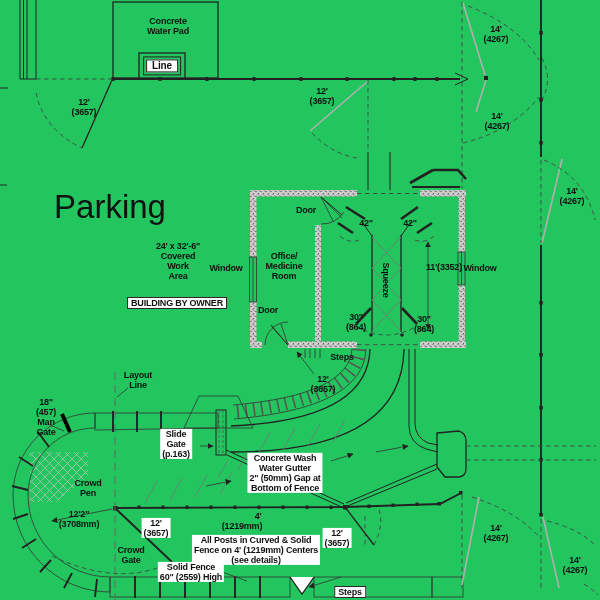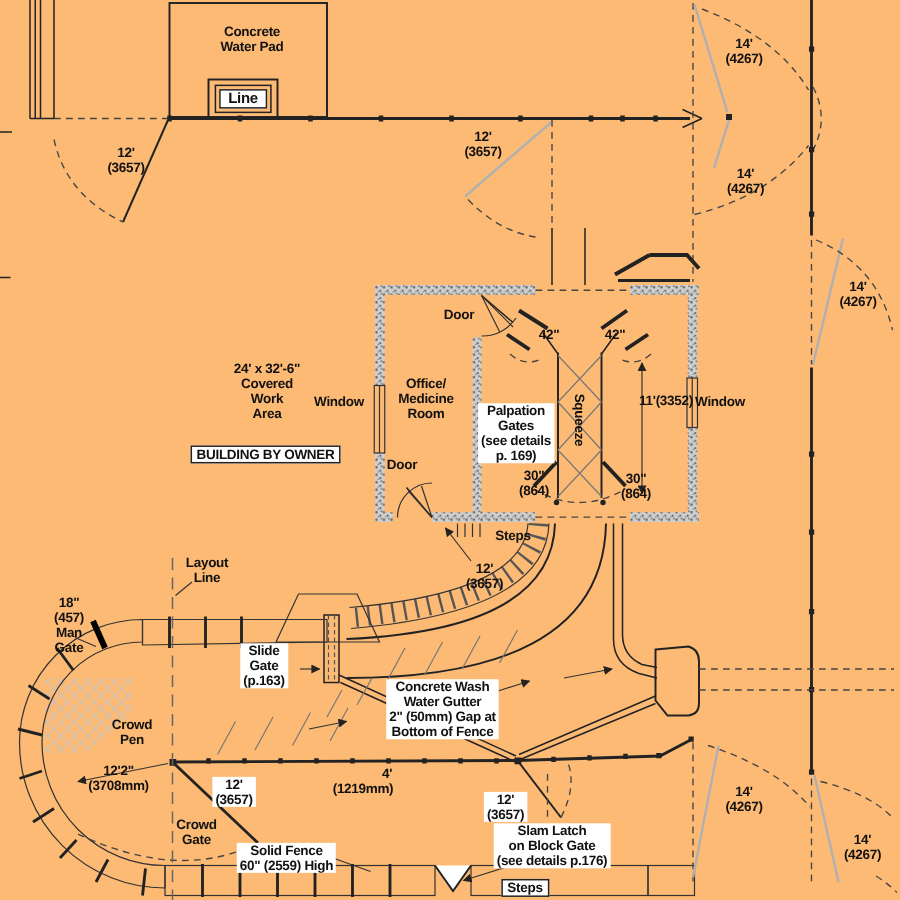--- a/index.html
+++ b/index.html
@@ -1,16 +1,16 @@
 <!DOCTYPE html>
 <html><head>
 <meta charset="utf-8">
 <style>
   html,body{margin:0;padding:0;background:#fff}
-  #stage{position:relative;width:600px;height:600px;background:#fdba74;overflow:hidden;
+  #stage{position:relative;width:600px;height:600px;background:#22c55e;overflow:hidden;
          font-family:"Liberation Sans",sans-serif}
   #plan-svg{position:absolute;left:0;top:0}
   .lbl{position:absolute;transform:translate(-50%,-50%);
        font:bold 9px/1.12 "Liberation Sans",sans-serif;color:#111;
        text-align:center;white-space:pre-line;letter-spacing:-.2px;z-index:2}
   .big{font:400 33px/1 "Liberation Sans",sans-serif;letter-spacing:0}
   .boxed{border:1.3px solid #222;padding:0 3px;background:#fff}
   .waterbox{border:1.4px solid #222;outline:1px solid #222;outline-offset:2px;
             background:#fff;padding:0 5px;font-size:10px}
   .whitebg{background:#fff;padding:0 2px}
@@ -255,76 +255,73 @@
 <div class="lbl" style="left:84px;top:107px">12'
 (3657)</div>
 <div class="lbl" style="left:322px;top:96px">12'
 (3657)</div>
 <div class="lbl" style="left:496px;top:34px">14'
 (4267)</div>
 <div class="lbl" style="left:497px;top:121px">14'
 (4267)</div>
 <div class="lbl" style="left:572px;top:196px">14'
 (4267)</div>
+<div class="lbl big" style="left:110px;top:206px">Parking</div>
 <div class="lbl" style="left:178px;top:261px">24' x 32'-6"
 Covered
 Work
 Area</div>
 <div class="lbl boxed" style="left:177px;top:303px">BUILDING BY OWNER</div>
 <div class="lbl" style="left:226px;top:268px">Window</div>
 <div class="lbl" style="left:284px;top:266px">Office/
 Medicine
 Room</div>
 <div class="lbl" style="left:306px;top:210px">Door</div>
 <div class="lbl" style="left:366px;top:223px">42"</div>
 <div class="lbl" style="left:410px;top:223px">42"</div>
 <div class="lbl vert" style="left:386px;top:280px">Squeeze</div>
 <div class="lbl" style="left:444px;top:267px">11'(3352)</div>
 <div class="lbl" style="left:480px;top:268px">Window</div>
-<div class="lbl whitebg" style="left:344px;top:289px">Palpation
-Gates
-(see details
-p. 169)</div>
 <div class="lbl" style="left:356px;top:322px">30"
 (864)</div>
 <div class="lbl" style="left:424px;top:324px">30"
 (864)</div>
 <div class="lbl" style="left:268px;top:310px">Door</div>
 <div class="lbl" style="left:342px;top:357px">Steps</div>
 <div class="lbl" style="left:323px;top:384px">12'
 (3657)</div>
 <div class="lbl" style="left:138px;top:380px">Layout
 Line</div>
 <div class="lbl" style="left:46px;top:417px">18"
 (457)
 Man
 Gate</div>
 <div class="lbl whitebg" style="left:176px;top:444px">Slide
 Gate
 (p.163)</div>
-<div class="lbl whitebg" style="left:295px;top:473px">Concrete Wash
+<div class="lbl whitebg" style="left:285px;top:473px">Concrete Wash
 Water Gutter
 2" (50mm) Gap at
 Bottom of Fence</div>
 <div class="lbl" style="left:88px;top:488px">Crowd
 Pen</div>
 <div class="lbl" style="left:79px;top:519px">12'2"
 (3708mm)</div>
 <div class="lbl whitebg" style="left:156px;top:528px">12'
 (3657)</div>
 <div class="lbl" style="left:131px;top:555px">Crowd
 Gate</div>
 <div class="lbl" style="left:258px;top:516px">4'</div>
 <div class="lbl" style="left:242px;top:526px">(1219mm)</div>
+<div class="lbl whitebg" style="left:256px;top:550px">All Posts in Curved &amp; Solid
+Fence on 4' (1219mm) Centers
+(see details)</div>
 <div class="lbl whitebg" style="left:191px;top:572px">Solid Fence
 60" (2559) High</div>
 <div class="lbl whitebg" style="left:337px;top:538px">12'
 (3657)</div>
-<div class="lbl whitebg" style="left:368px;top:564px">Slam Latch
-on Block Gate
-(see details p.176)</div>
 <div class="lbl boxed" style="left:350px;top:592px">Steps</div>
 <div class="lbl" style="left:496px;top:533px">14'
 (4267)</div>
 <div class="lbl" style="left:575px;top:565px">14'
 (4267)</div>
 
 </div>
 
 </body></html>

